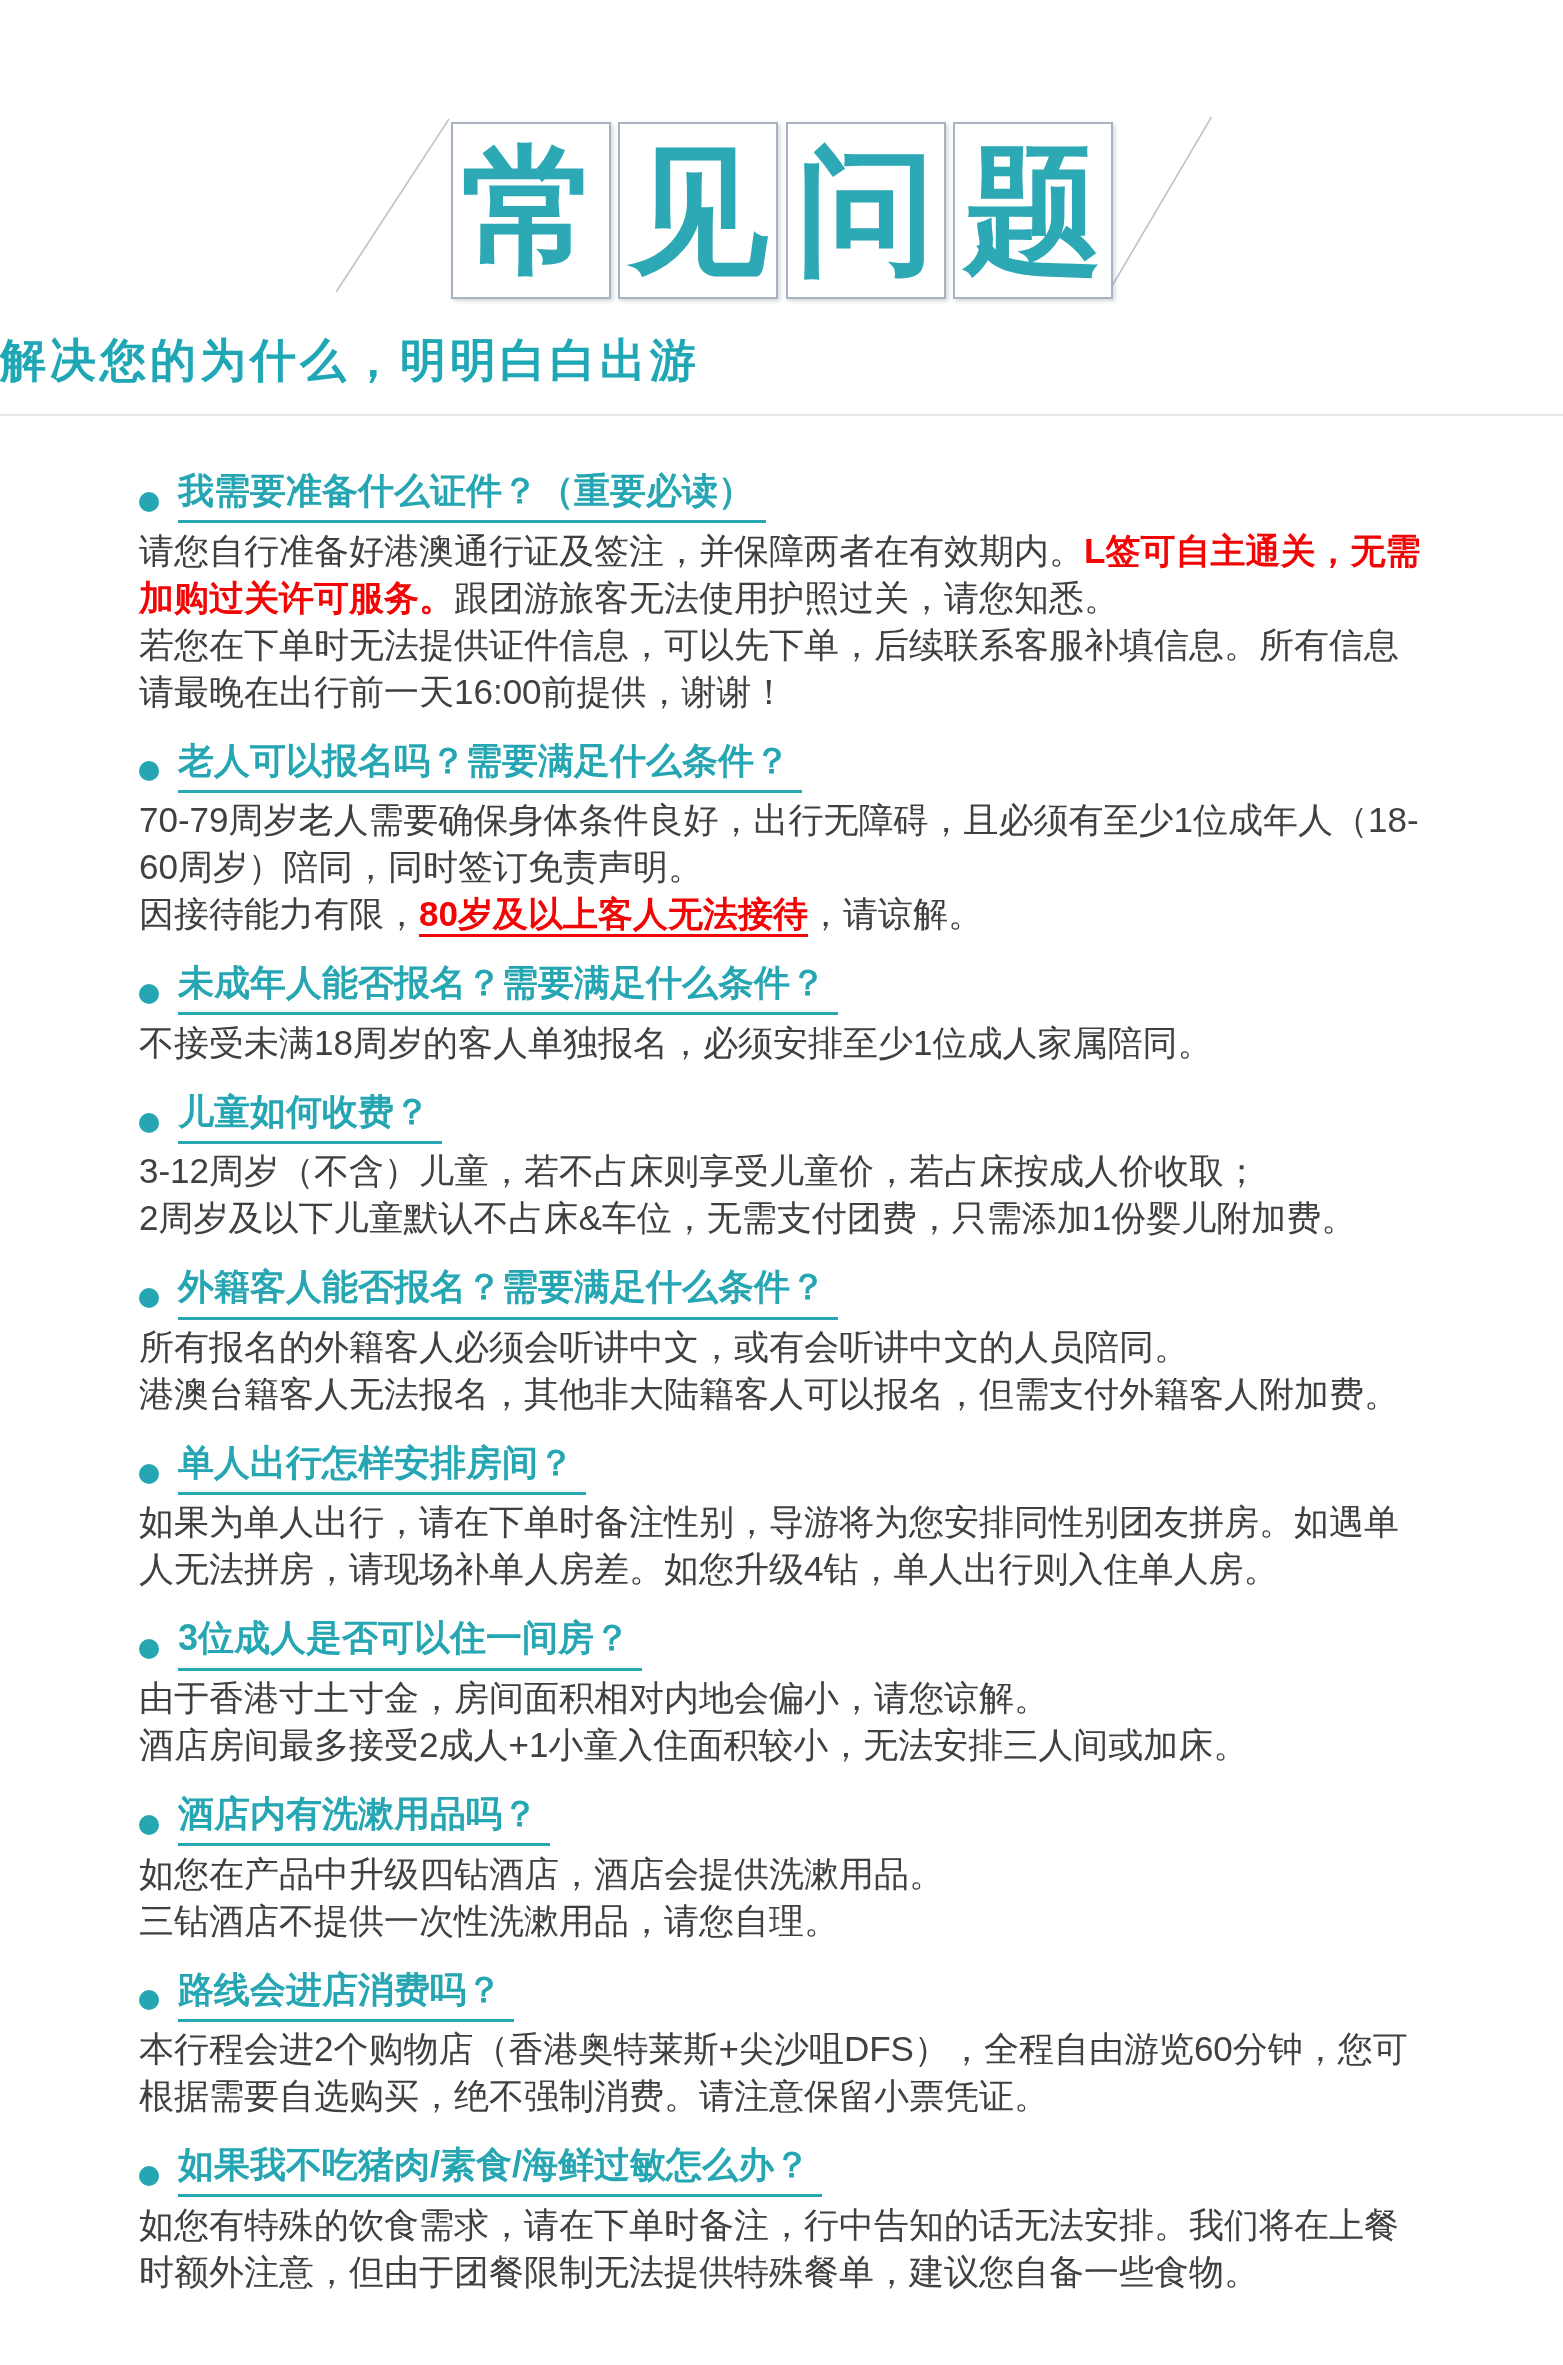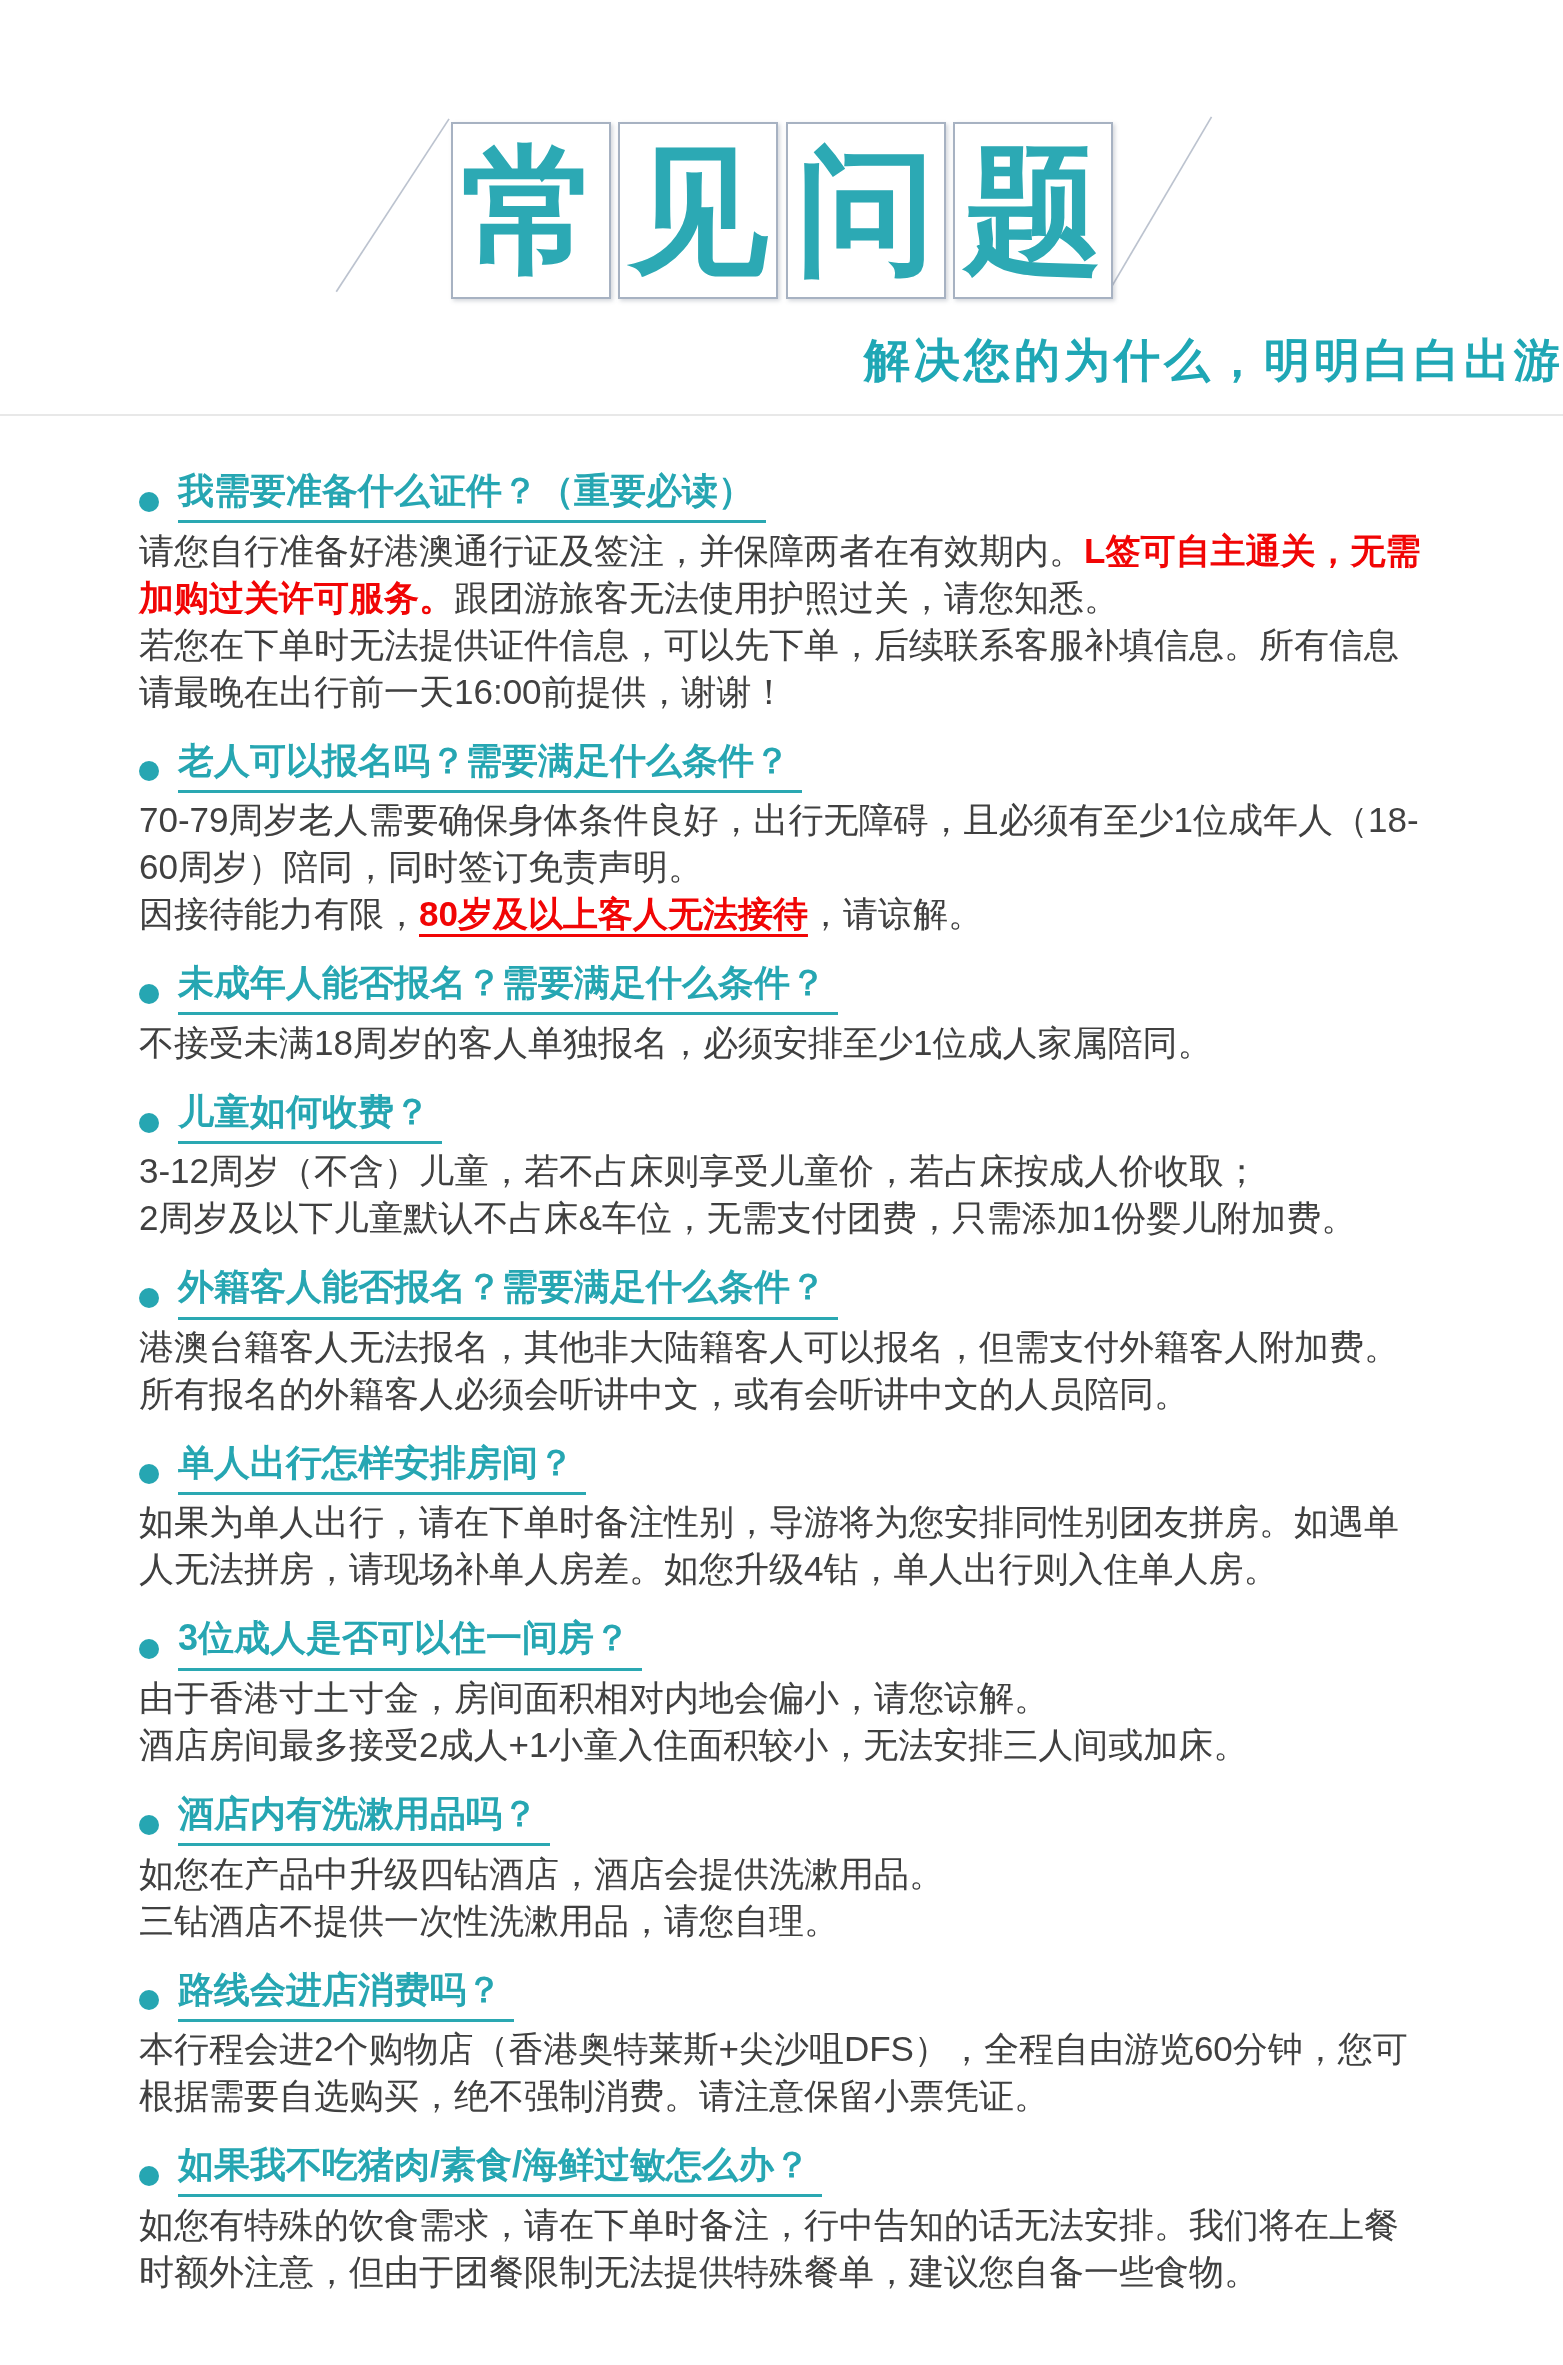--- a/index.html
+++ b/index.html
@@ -29,21 +29,21 @@
   }
   .char-box .calli{
     font-family:"DejaVu Serif","Liberation Serif",serif;
     font-weight:bold;
     font-size:139px;
     line-height:1;
     color:#2ca9b4;
   }
   .subtitle{
     position:absolute;top:330px;left:0;width:100%;
-    text-align:right;
+    text-align:left;
     font-family:"Liberation Serif","DejaVu Serif",serif;
     font-weight:bold;
     font-size:46px;
     letter-spacing:4px;
     color:#1fa7b5;
   }
   .divider{
     border:none;margin:0;
     border-top:2px solid #e8e8e8;
   }
@@ -148,22 +148,22 @@
           <span class="faq-title-text">儿童如何收费？</span>
         </h2>
         <p class="faq-body"><span class="seg">3-12周岁（不含）儿童，若不占床则享受儿童价，若占床按成人价收取；</span></p>
         <p class="faq-body"><span class="seg">2周岁及以下儿童默认不占床&amp;车位，无需支付团费，只需添加1份婴儿附加费。</span></p>
       </section>
       <section class="faq-section">
         <h2 class="faq-title-row">
           <span class="bullet"></span>
           <span class="faq-title-text">外籍客人能否报名？需要满足什么条件？</span>
         </h2>
+        <p class="faq-body"><span class="seg">所有报名的外籍客人必须会听讲中文，或有会听讲中文的人员陪同。</span></p>
         <p class="faq-body"><span class="seg">港澳台籍客人无法报名，其他非大陆籍客人可以报名，但需支付外籍客人附加费。</span></p>
-        <p class="faq-body"><span class="seg">所有报名的外籍客人必须会听讲中文，或有会听讲中文的人员陪同。</span></p>
       </section>
       <section class="faq-section">
         <h2 class="faq-title-row">
           <span class="bullet"></span>
           <span class="faq-title-text">单人出行怎样安排房间？</span>
         </h2>
         <p class="faq-body"><span class="seg">如果为单人出行，请在下单时备注性别，导游将为您安排同性别团友拼房。如遇单人无法拼房，请现场补单人房差。如您升级4钻，单人出行则入住单人房。</span></p>
       </section>
       <section class="faq-section">
         <h2 class="faq-title-row">

